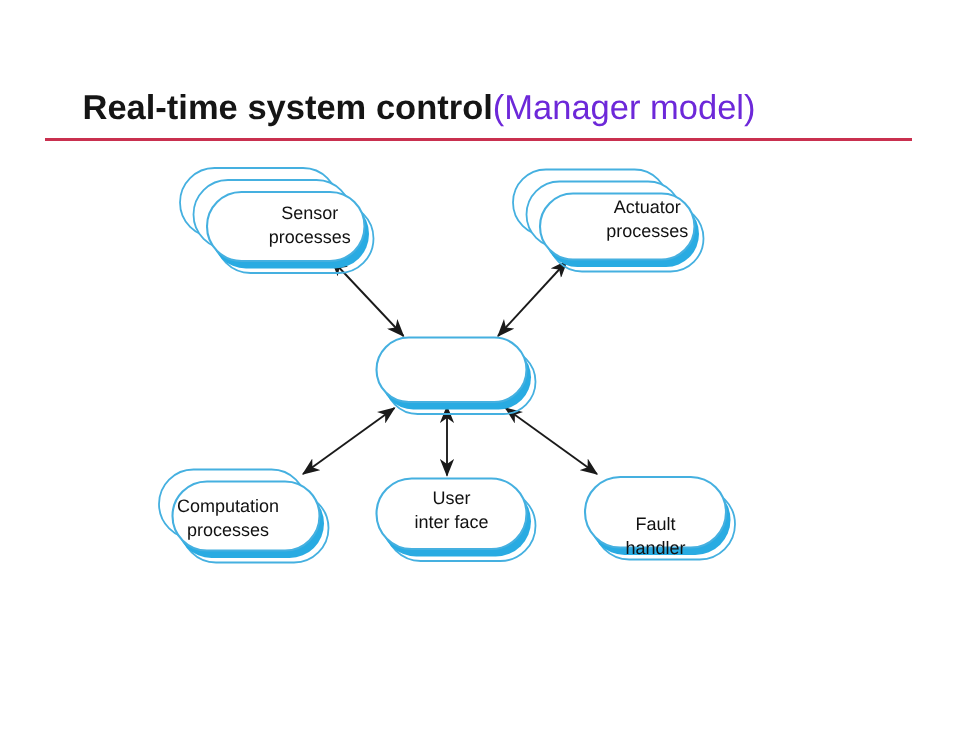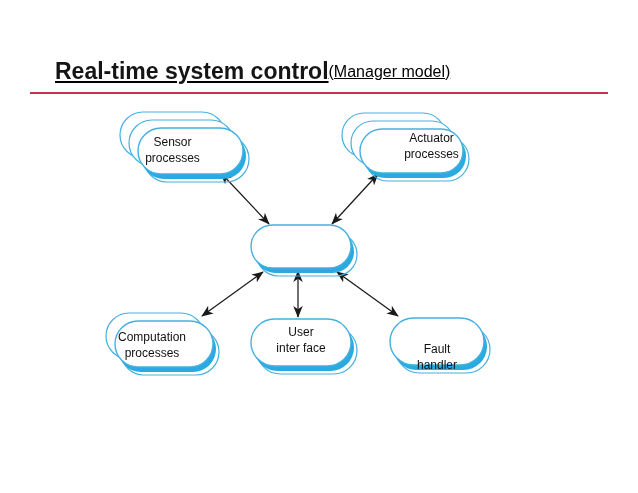--- a/index.html
+++ b/index.html
@@ -5,27 +5,27 @@
   html,body{margin:0;padding:0;background:#ffffff;}
   .stage{
     position:relative;
     width:638px;height:493px;
     background:#fff;
     font-family:"Liberation Sans", sans-serif;
     overflow:hidden;
   }
   .title-row{
     position:absolute;left:55px;top:58px;
-    display:flex;align-items:center;white-space:nowrap;text-decoration:underline;
+    display:flex;align-items:flex-start;white-space:nowrap;
   }
   .title-main{
     font-size:23px;font-weight:700;color:#151515;letter-spacing:0px;
   }
   .title-sub{
-    font-size:16px;font-weight:400;color:#000000;
+    font-size:23px;font-weight:400;color:#6d28d9;
   }
   .title-underline{
     position:absolute;left:30px;top:92px;width:578px;height:2px;
     background:var(--color-underline_red,#c9304f);
   }
   svg{position:absolute;left:0;top:0;}
   .stadium-front{fill:#ffffff;stroke:var(--color-node_border,#45b0e0);stroke-width:1.4;}
   .stadium-back{fill:#ffffff;stroke:var(--color-node_border,#45b0e0);stroke-width:1.2;}
   .stadium-shadow{fill:var(--color-node_shadow,#29abe2);stroke:none;}
   .stadium-shadow-outline{fill:none;stroke:var(--color-node_border,#45b0e0);stroke-width:1.2;}
@@ -98,21 +98,21 @@
       <rect class="stadium-front" x="251" y="319" width="100" height="47" rx="23.5" ry="23.5"></rect>
     </g>
 
     <g>
       <rect class="stadium-shadow-outline" x="396" y="326" width="94" height="47" rx="23.5" ry="23.5"></rect>
       <rect class="stadium-shadow" x="393" y="323" width="94" height="47" rx="23.5" ry="23.5"></rect>
       <rect class="stadium-front" x="390" y="318" width="94" height="47" rx="23.5" ry="23.5"></rect>
     </g>
   </svg>
 
-  <div class="node-label" style="left:120px;top:128px;width:105px;height:46px;">Sensor
+  <div class="node-label" style="left:138px;top:128px;width:105px;height:46px;padding-left:16px;">Sensor
 processes</div>
   <div class="node-label" style="left:380px;top:129px;width:103px;height:36px;">Actuator
 processes</div>
   <div class="node-label" style="left:103px;top:321px;width:98px;height:50px;">Computation
 processes</div>
   <div class="node-label" style="left:251px;top:319px;width:100px;height:43px;">User
 inter face</div>
   <div class="node-label" style="left:390px;top:334px;width:94px;height:47px;">Fault
 handler</div>
 

